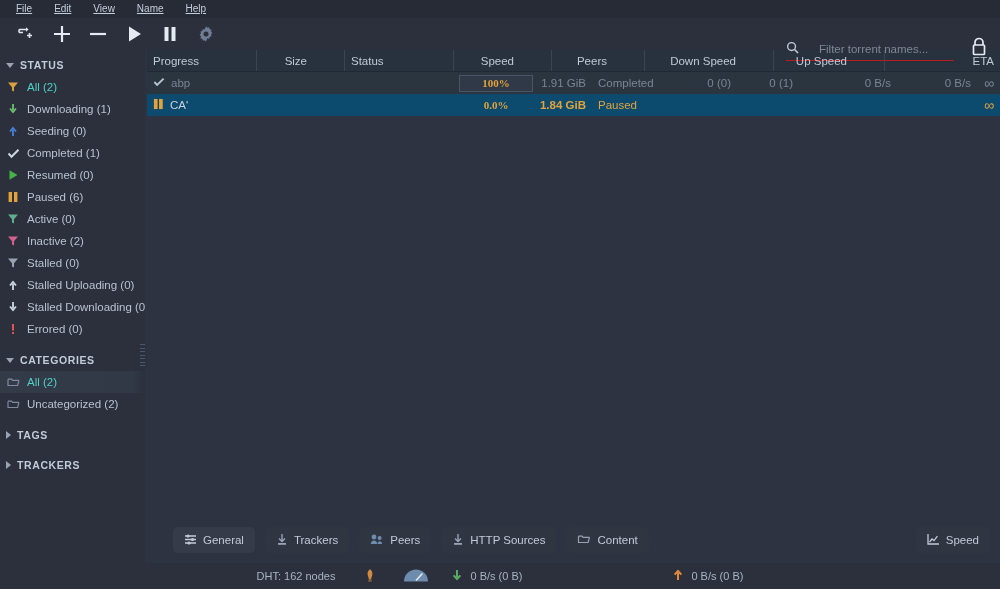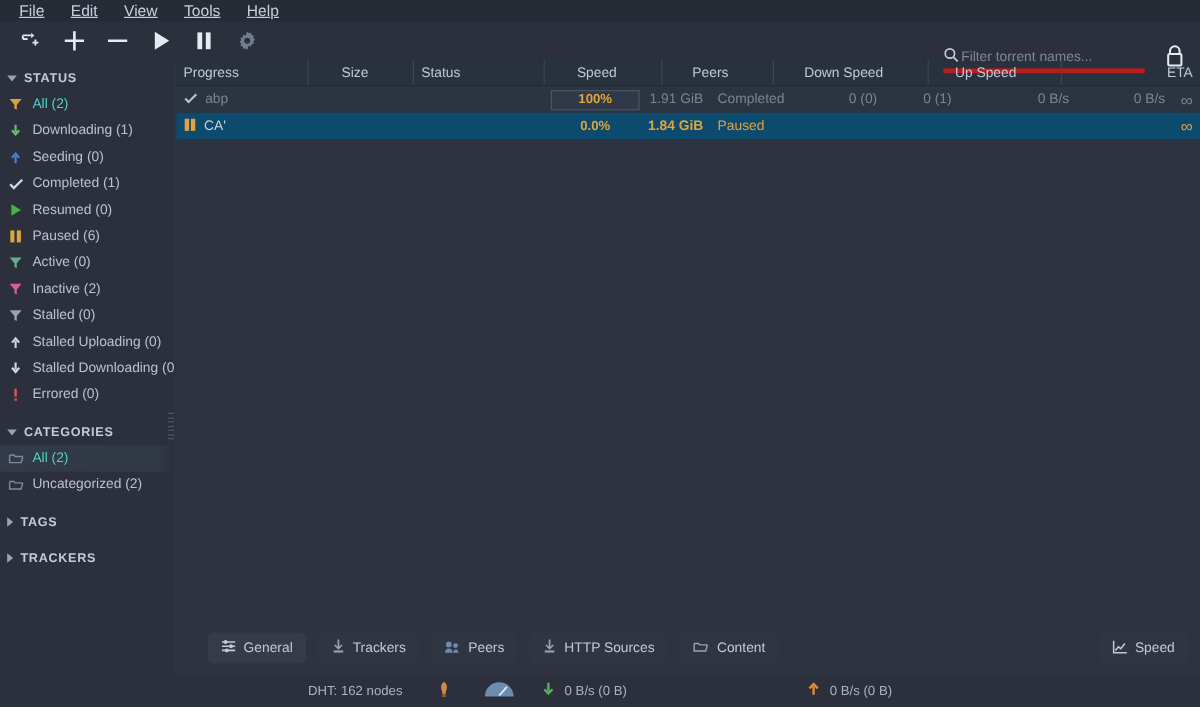--- a/index.html
+++ b/index.html
@@ -12,39 +12,39 @@
   }
   #app { position: relative; width: 1000px; height: 589px; display: flex; flex-direction: column; }
 
   
   .menubar {
     height: 18px; background: #262b36;
     display: flex; align-items: center; padding-left: 6px; gap: 2px;
     flex: 0 0 18px;
   }
   .menubar .mi {
-    font-size: 13px; color: #c6cedb; padding: 1px 10px 2px 10px;
+    font-size: 10px; color: #c6cedb; padding: 1px 10px 2px 10px;
     line-height: 14px; white-space: nowrap;
   }
   .menubar .mi span.u { text-decoration: underline; }
 
   
   .toolbar {
     height: 32px; background: #2b303c; display: flex; align-items: center;
     padding: 0 8px; flex: 0 0 32px; position: relative;
   }
   .tb-btn {
     width: 36px; height: 30px; display: flex; align-items: center; justify-content: center;
   }
   .tb-btn svg { display: block; }
   .search-wrap {
     position: absolute; right: 46px; top: 20px;
     width: 168px; height: 23px;
-    border-bottom: 4px solid #b91c1c;
-    display: flex; align-items: center; gap: 2px;
+    border-bottom: 1px solid #b91c1c;
+    display: flex; align-items: center; gap: 20px;
   }
   .search-wrap input {
     background: transparent; border: 0; outline: none;
     color: #aeb7c6; font-size: 11.5px; width: 130px;
     font-family: "Liberation Sans", sans-serif;
   }
   .search-wrap input::placeholder { color: #7e8796; }
   .lock-btn { position: absolute; right: 8px; top: 18px; width: 26px; height: 26px;
     display: flex; align-items: center; justify-content: center; }
 
@@ -97,21 +97,21 @@
   .trow.r1 { background: #2b3540; }
   .trow.r2 { background: #0c4a6e; }
   .td { display: flex; align-items: center; padding: 0 6px; overflow: hidden; white-space: nowrap; }
   .td.r { justify-content: flex-end; }
   .dim { color: #7a8494; }
   .amber { color: #e2a33c; }
   .amber-b { color: #e2a33c; font-weight: bold; }
   .name-cell { gap: 6px; }
   .pbar {
     width: 74px; height: 17px; display: flex; align-items: center; justify-content: center;
-    font-size: 11px; color: #e2a33c; font-weight: bold;
+    font-size: 11px; color: #e2a33c; font-weight: bold; font-family: Liberation Serif, serif;
   }
   .pbar.bordered { border: 1px solid #4b5466; background: #2f3947; }
   .inf { font-size: 14px; line-height: 10px; }
 
   
   .tabbar {
     height: 46px; flex: 0 0 46px; display: flex; align-items: center;
     padding: 0 10px; gap: 10px; position: relative; background: #2e3341;
   }
   .tab {
@@ -134,21 +134,21 @@
 </style>
 </head>
 <body>
 
 <div id="app">
 
   <div class="menubar">
     <div class="mi"><span class="u">File</span></div>
     <div class="mi"><span class="u">Edit</span></div>
     <div class="mi"><span class="u">View</span></div>
-    <div class="mi"><span class="u">Tools</span></div>
+    <div class="mi"><span class="u">Name</span></div>
     <div class="mi"><span class="u">Help</span></div>
   </div>
 
   <div class="toolbar">
     <div class="tb-btn">
       <span>
         <svg width="20" height="20" viewBox="0 0 20 20">
           <path d="M3 5.5h7M3 5.5v3M3 8.5h4" stroke="#dfe5ee" stroke-width="1.6" fill="none"></path>
           <path d="M10 3.2l2.6 2.3L10 7.8z" fill="#dfe5ee"></path>
           <path d="M11 11.5h5M13.5 9v5" stroke="#dfe5ee" stroke-width="1.6"></path>

